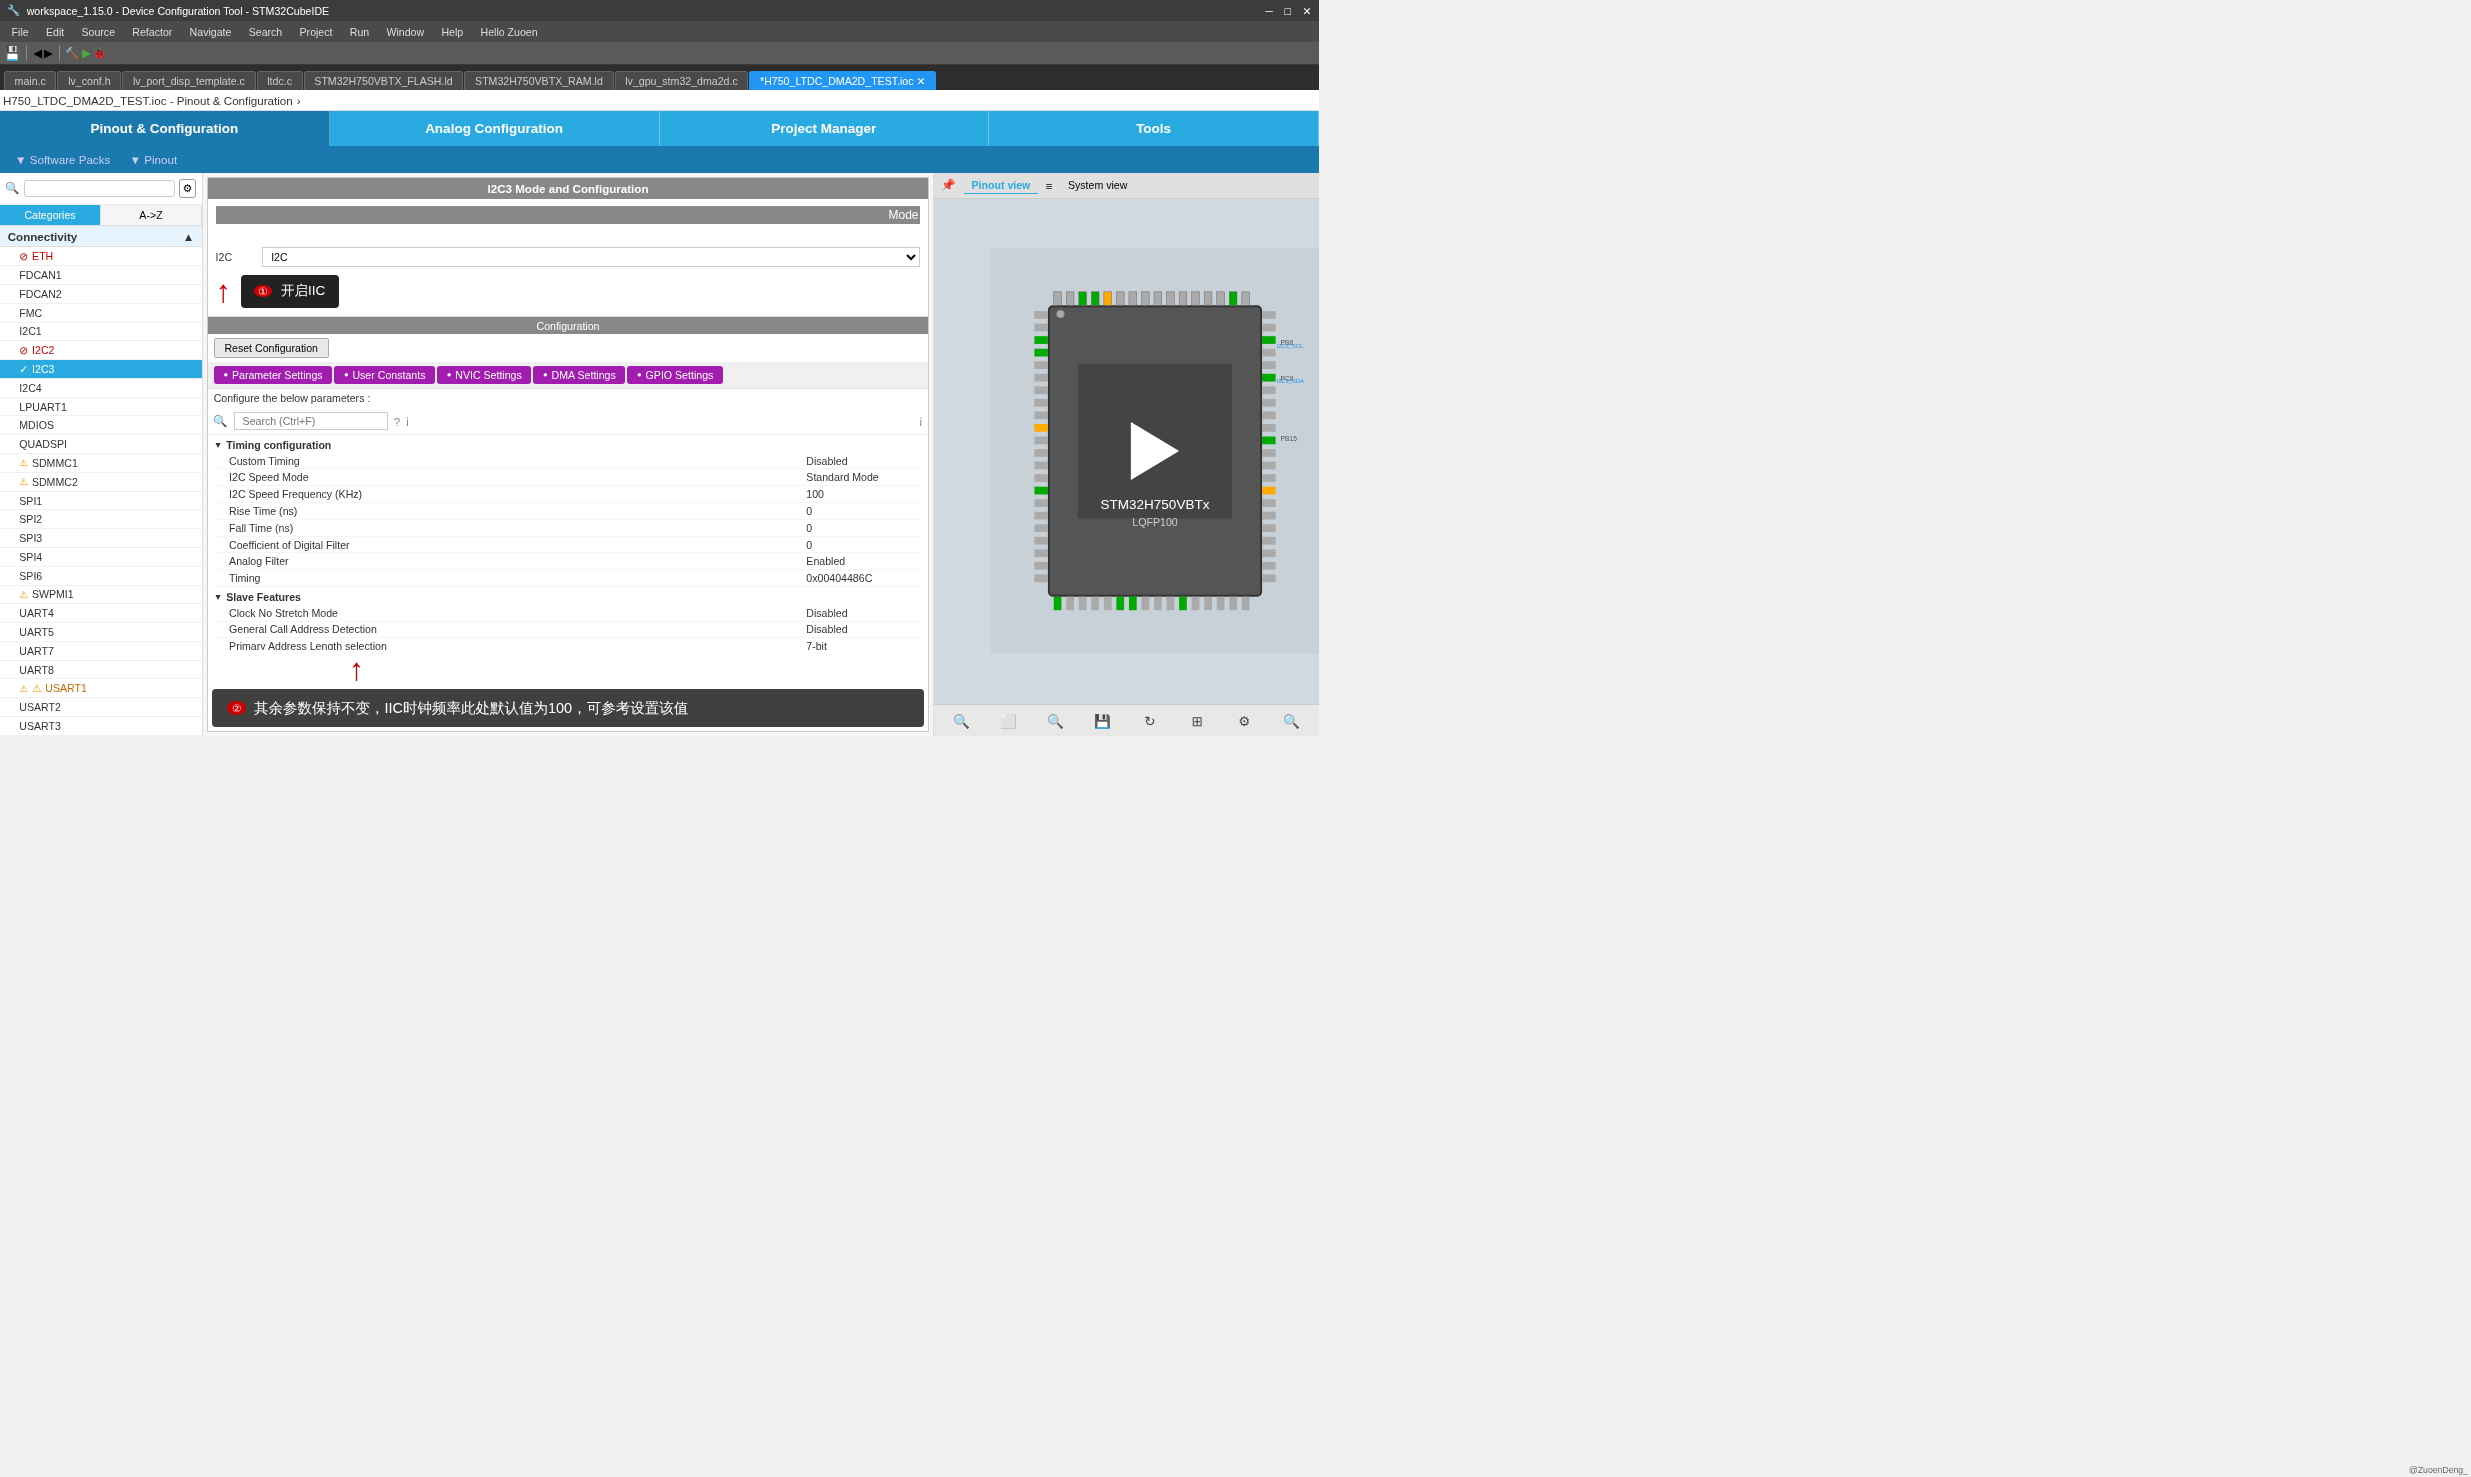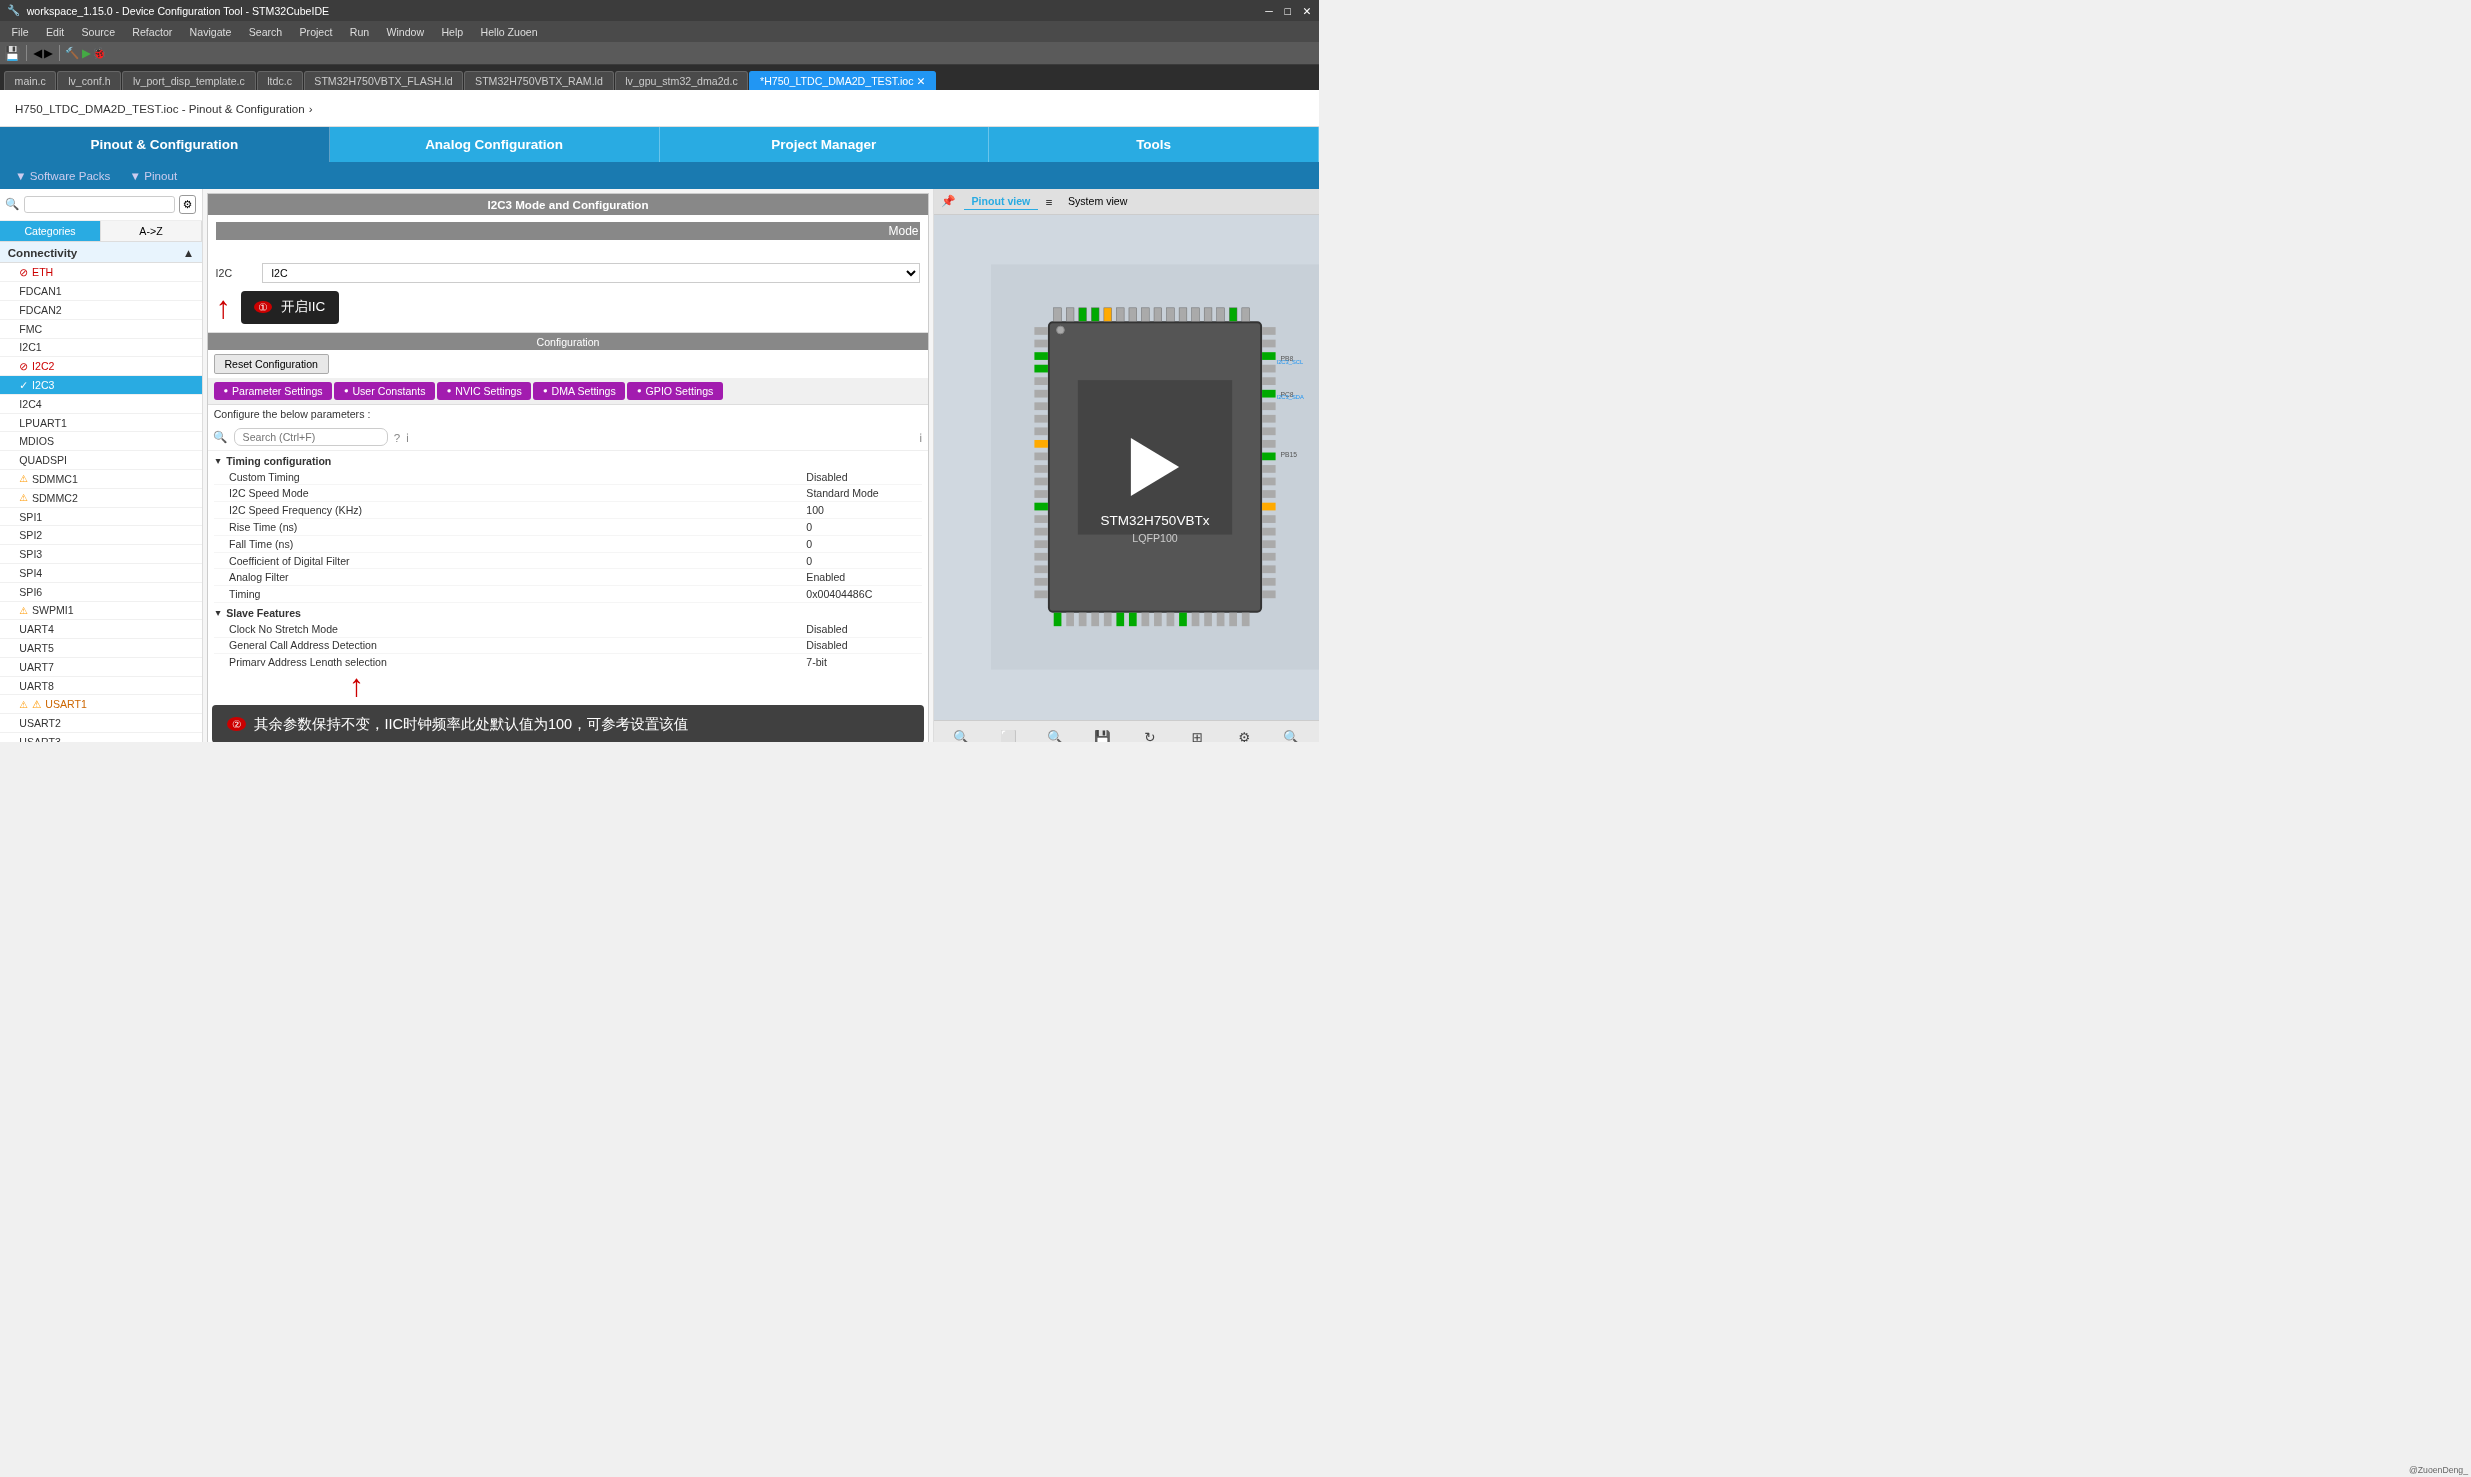--- a/index.html
+++ b/index.html
@@ -70,24 +70,24 @@
     }
     .tab.active {
       background: #2196F3;
       color: #fff;
       border-color: #2196F3;
     }
 
     
     .breadcrumb-bar {
       background: #fff;
-      height: 37px;
-      display: flex;
-      align-items: center;
-      padding: 0 15px;
+      height: 21px;
+      display: flex;
+      align-items: center;
+      padding: 0 3px;
       font-size: 11.6px;
       color: #333;
       border-bottom: 1px solid #ddd;
     }
 
     
     .main-nav {
       background: #29ABE2;
       height: 35px;
       display: flex;
@@ -316,21 +316,21 @@
       display: flex;
       align-items: center;
       padding: 3.9px 5.8px;
       gap: 5.8px;
       border-bottom: 1px solid #eee;
     }
     .param-search {
       border: 1px solid #ccc;
       padding: 1.9px 7.7px;
       font-size: 10.6px;
-      border-radius: 7px;
+      border-radius: 0;
       width: 154px;
     }
 
     .params-table {
       flex: 1;
       overflow-y: auto;
       padding: 0 5.8px;
     }
     .section-header {
       display: flex;

